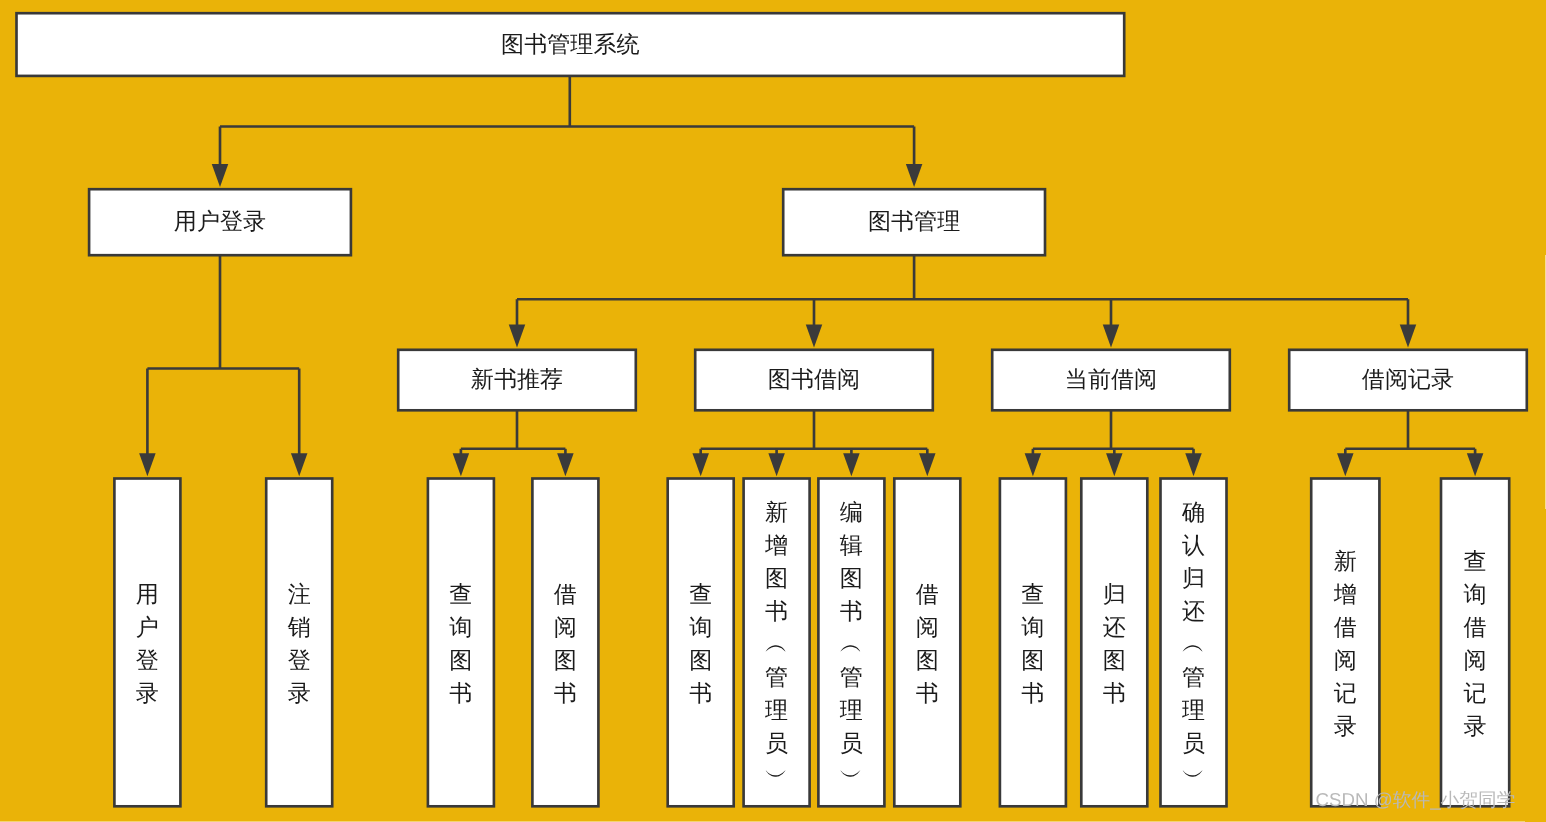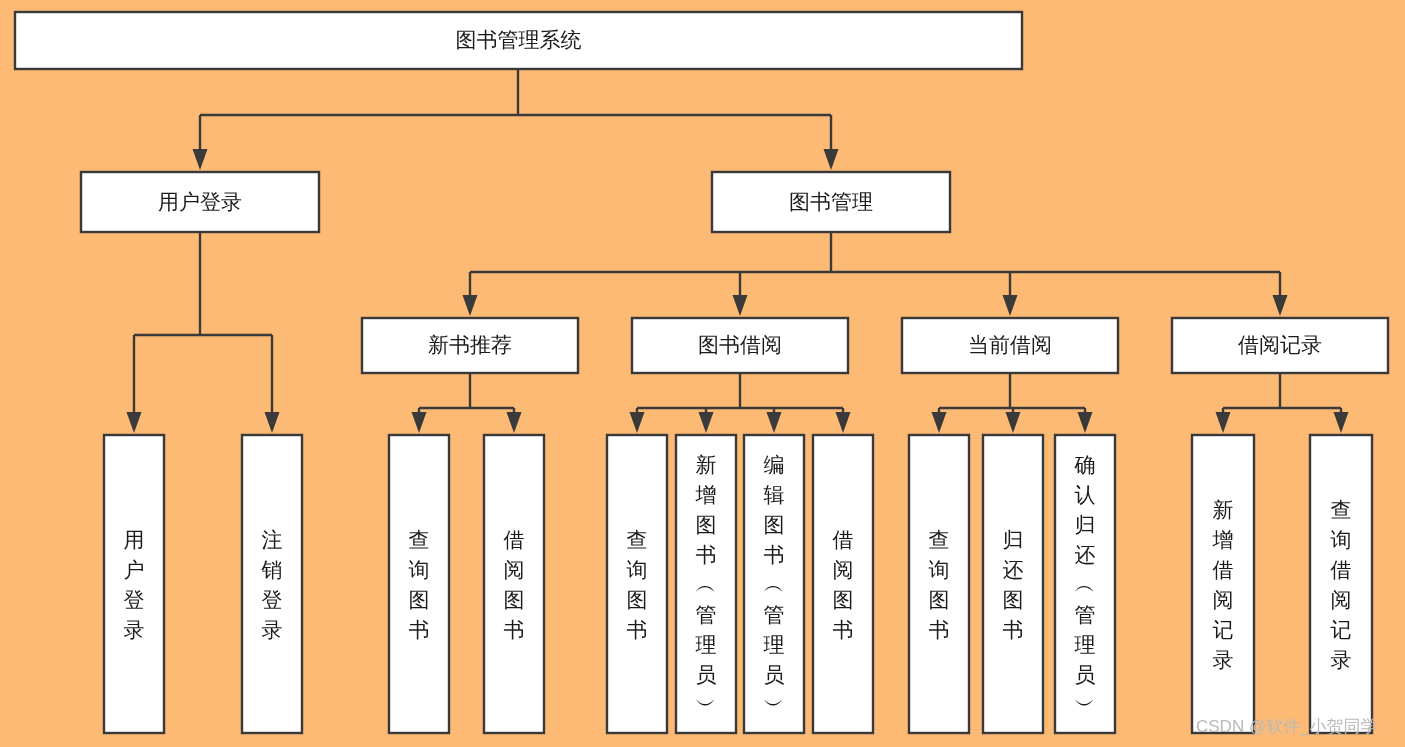--- a/index.html
+++ b/index.html
@@ -8,21 +8,21 @@
     padding: 0;
     background: #ffffff;
   }
   body {
     font-family: "Liberation Sans", "DejaVu Sans", sans-serif;
   }
   #diagram-root {
     position: relative;
     width: 1405px;
     height: 747px;
-    background: #fdba74;
+    background: #eab308;
     overflow: hidden;
   }
   svg.diagram-canvas {
     position: absolute;
     left: 0;
     top: 0;
     width: 1405px;
     height: 747px;
     display: block;
   }

